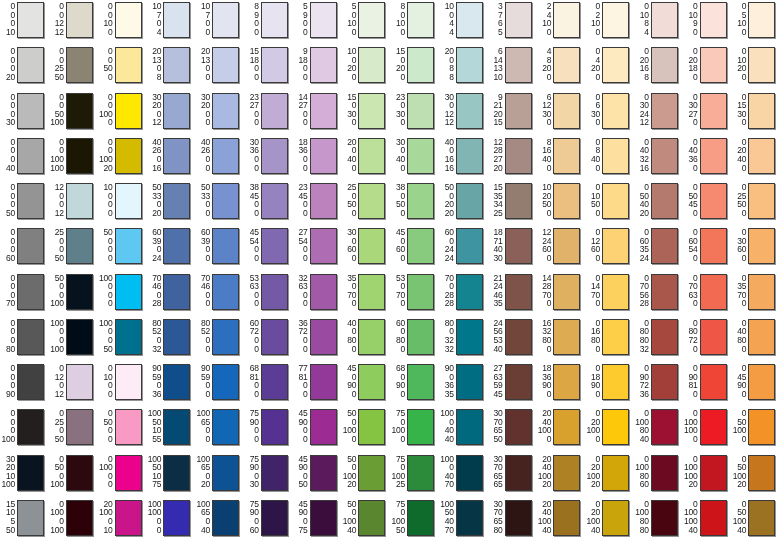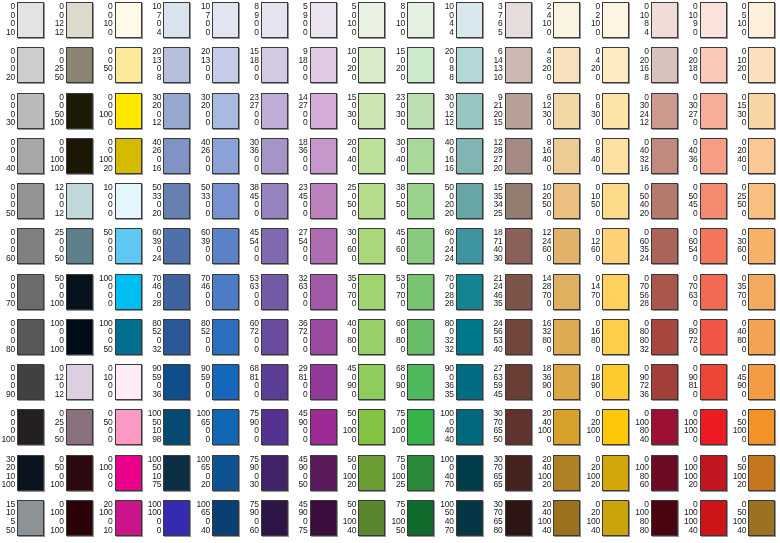--- a/index.html
+++ b/index.html
@@ -1260,21 +1260,21 @@
       <div class="cmyk-values">
         <span>68</span>
         <span>81</span>
         <span>0</span>
         <span>0</span>
       </div>
       <div class="swatch" style="background-color: rgb(92, 61, 149);"></div>
     </div>
     <div class="swatch-cell">
       <div class="cmyk-values">
-        <span>29</span>
+        <span>77</span>
         <span>81</span>
         <span>0</span>
         <span>0</span>
       </div>
       <div class="swatch" style="background-color: rgb(147, 57, 154);"></div>
     </div>
     <div class="swatch-cell">
       <div class="cmyk-values">
         <span>45</span>
         <span>0</span>
@@ -1380,21 +1380,21 @@
         <span>0</span>
         <span>0</span>
       </div>
       <div class="swatch" style="background-color: rgb(248, 154, 195);"></div>
     </div>
     <div class="swatch-cell">
       <div class="cmyk-values">
         <span>100</span>
         <span>50</span>
         <span>10</span>
-        <span>98</span>
+        <span>55</span>
       </div>
       <div class="swatch" style="background-color: rgb(5, 74, 115);"></div>
     </div>
     <div class="swatch-cell">
       <div class="cmyk-values">
         <span>100</span>
         <span>65</span>
         <span>0</span>
         <span>0</span>
       </div>

